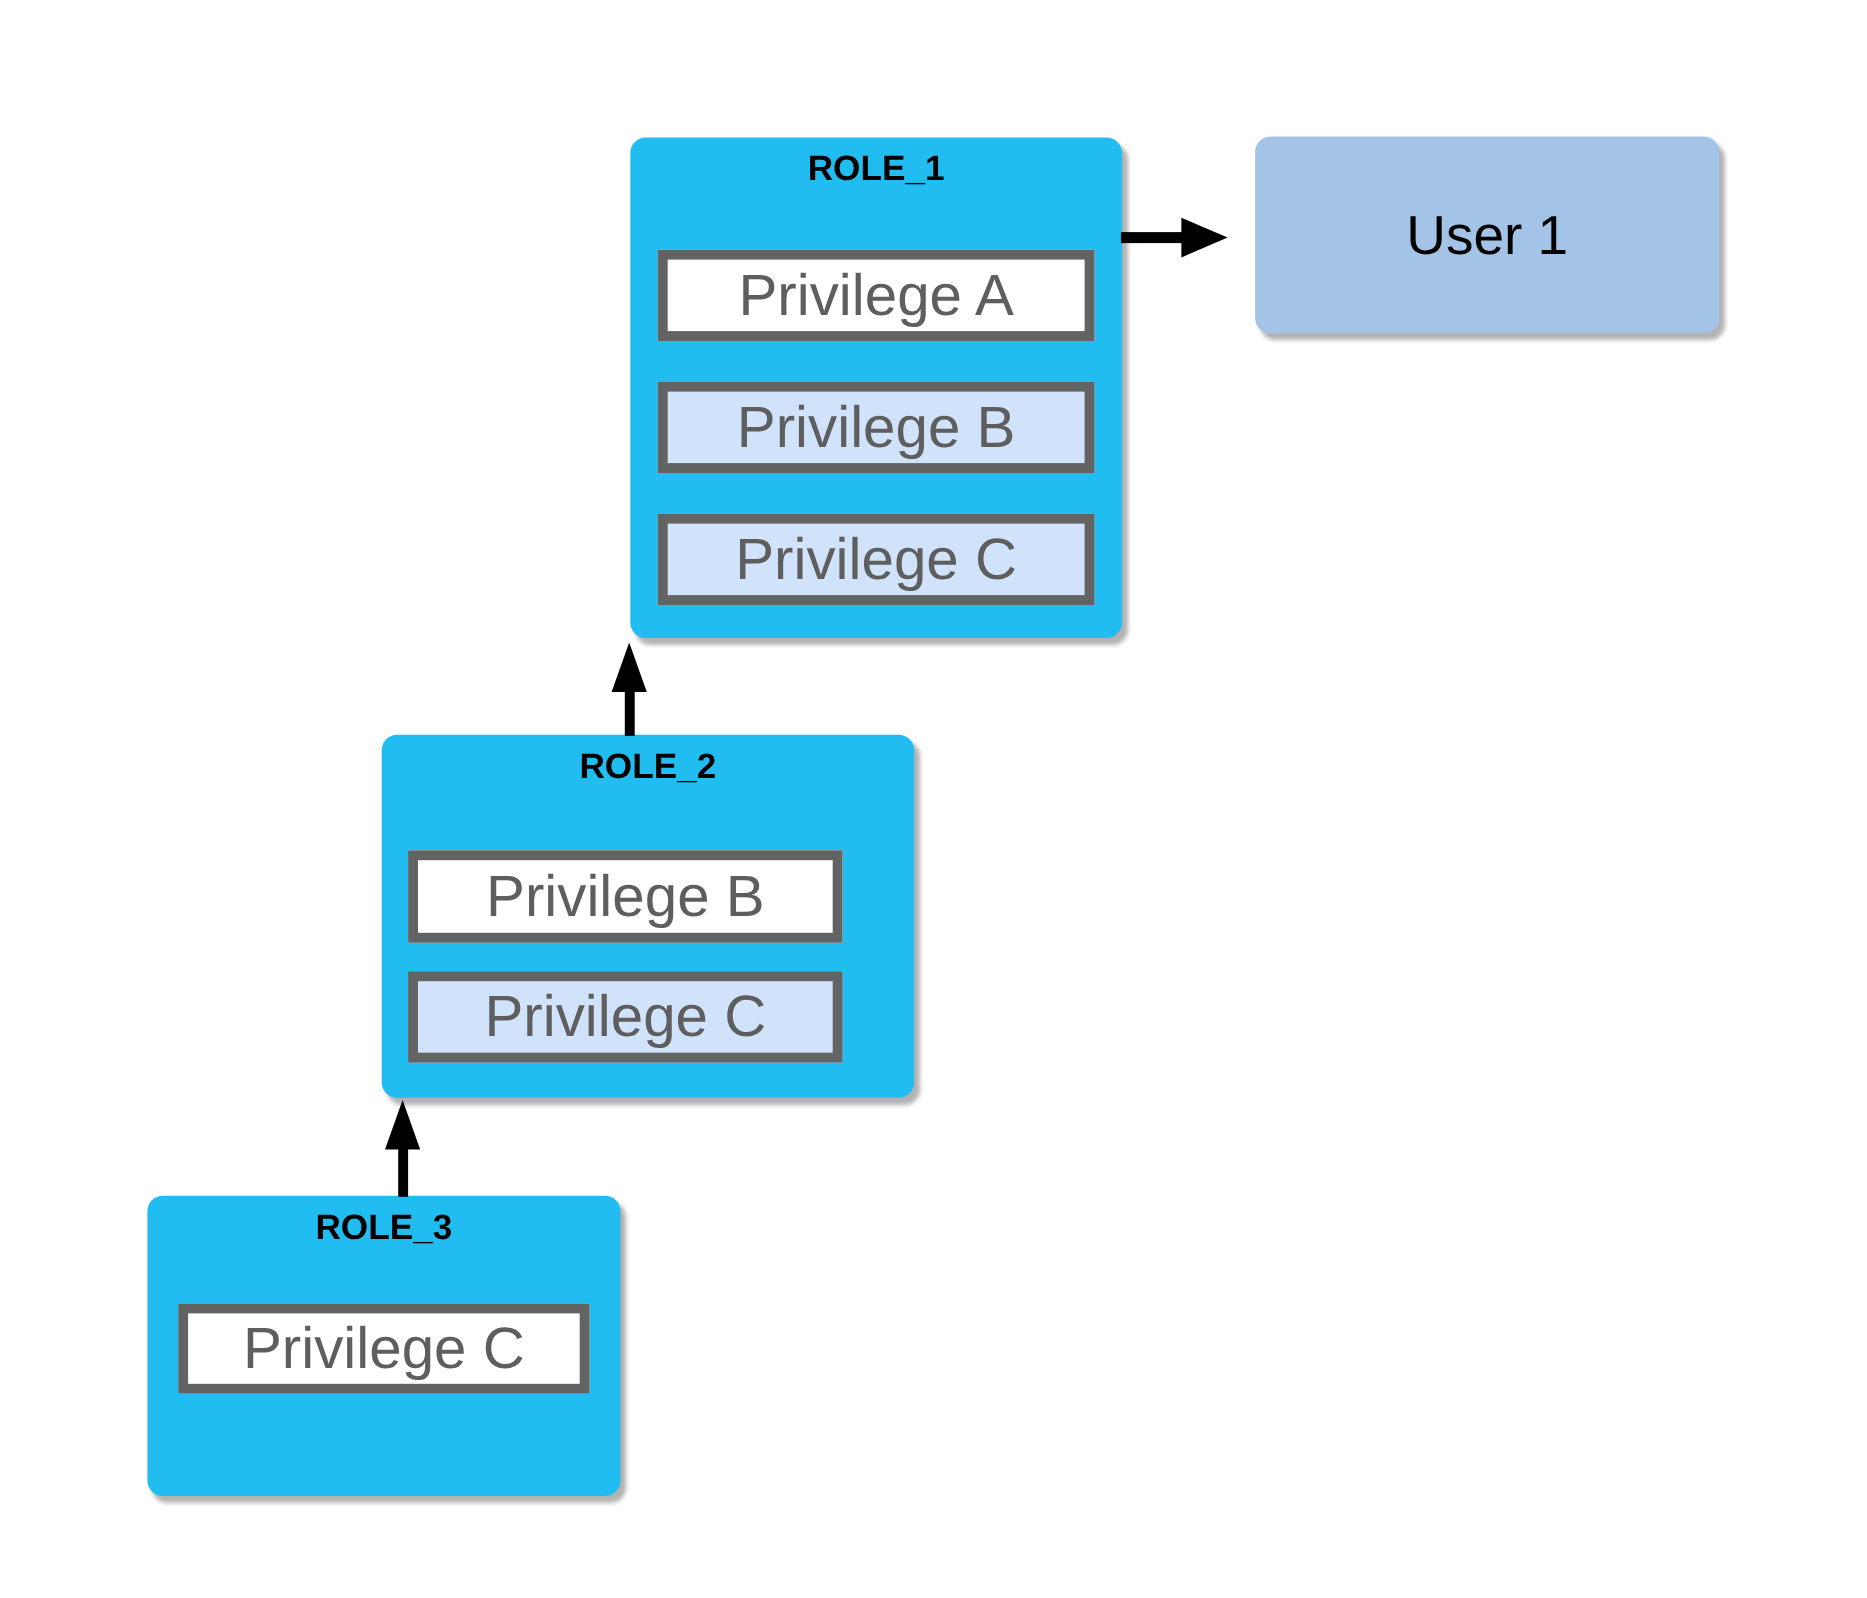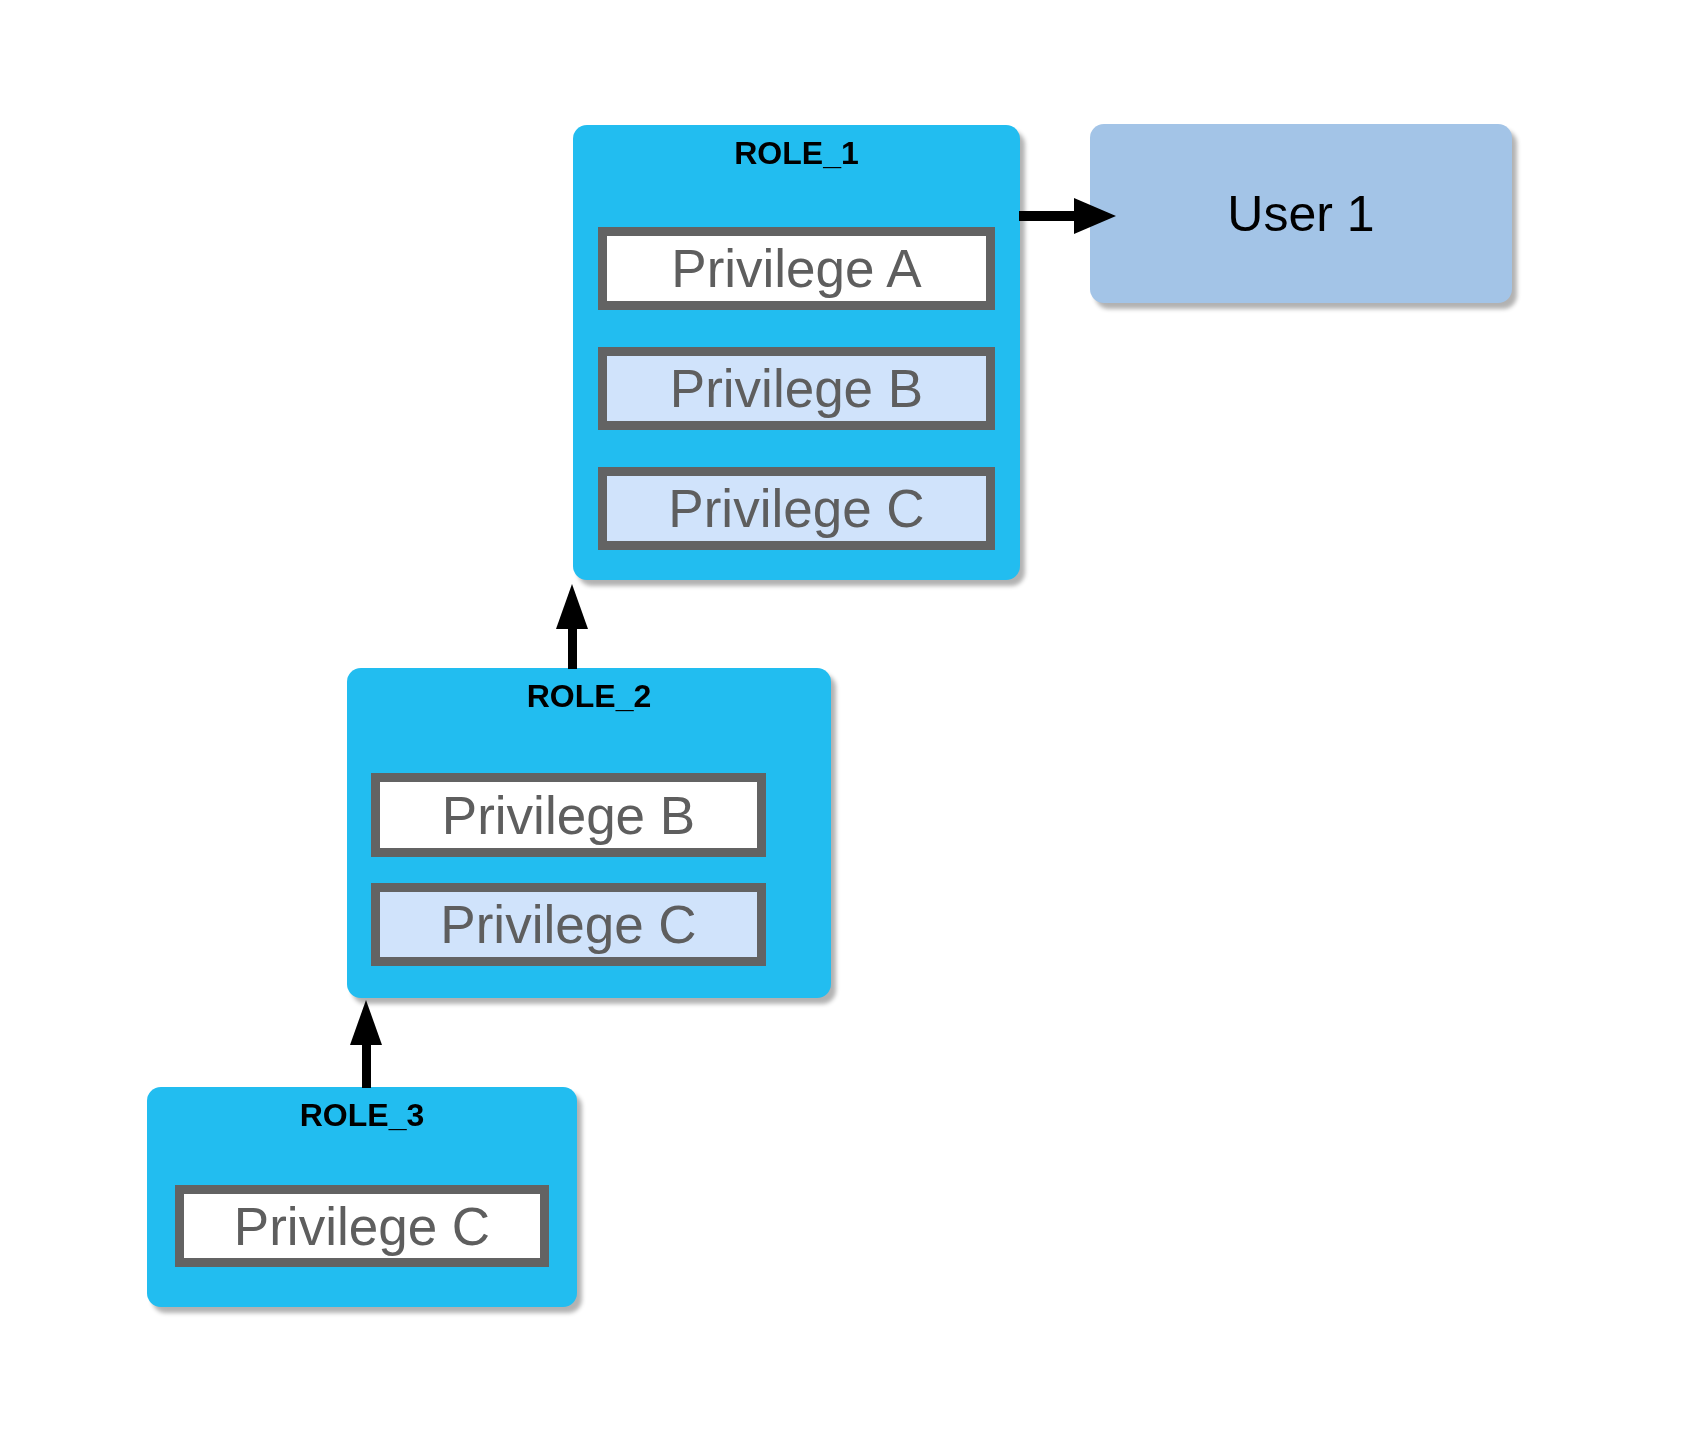--- a/index.html
+++ b/index.html
@@ -28,21 +28,21 @@
     left: 0;
     right: 0;
     text-align: center;
     font-size: 32px;
     line-height: 40px;
     font-weight: bold;
     color: var(--title-text, #000000);
   }
   #role1 { left: 573px; top: 125px; width: 447px; height: 455px; }
   #role2 { left: 347px; top: 668px; width: 484px; height: 330px; }
-  #role3 { left: 147px; top: 1087px; width: 430px; height: 220px; }
+  #role3 { left: 134px; top: 1087px; width: 430px; height: 273px; }
 
   
   .priv {
     position: absolute;
     box-sizing: border-box;
     border: 9px solid var(--privilege-border, #636363);
     display: flex;
     align-items: center;
     justify-content: center;
   }
@@ -59,21 +59,21 @@
   #role1 .pC { left: 25px; top: 342px; width: 397px; height: 83px; }
 
   #role2 .pB { left: 24px; top: 105px; width: 395px; height: 84px; }
   #role2 .pC { left: 24px; top: 215px; width: 395px; height: 83px; }
 
   #role3 .pC { left: 28px; top: 98px; width: 374px; height: 82px; }
 
   
   .user {
     position: absolute;
-    left: 1090px; top: 124px; width: 422px; height: 179px;
+    left: 1141px; top: 124px; width: 422px; height: 179px;
     background: var(--user-fill, #A3C4E7);
     border-radius: 14px;
     box-shadow: 5px 6px 4px rgba(0, 0, 0, 0.30);
     display: flex;
     align-items: center;
     justify-content: center;
   }
   .user .user-label {
     font-size: 50px;
     color: var(--title-text, #000000);

